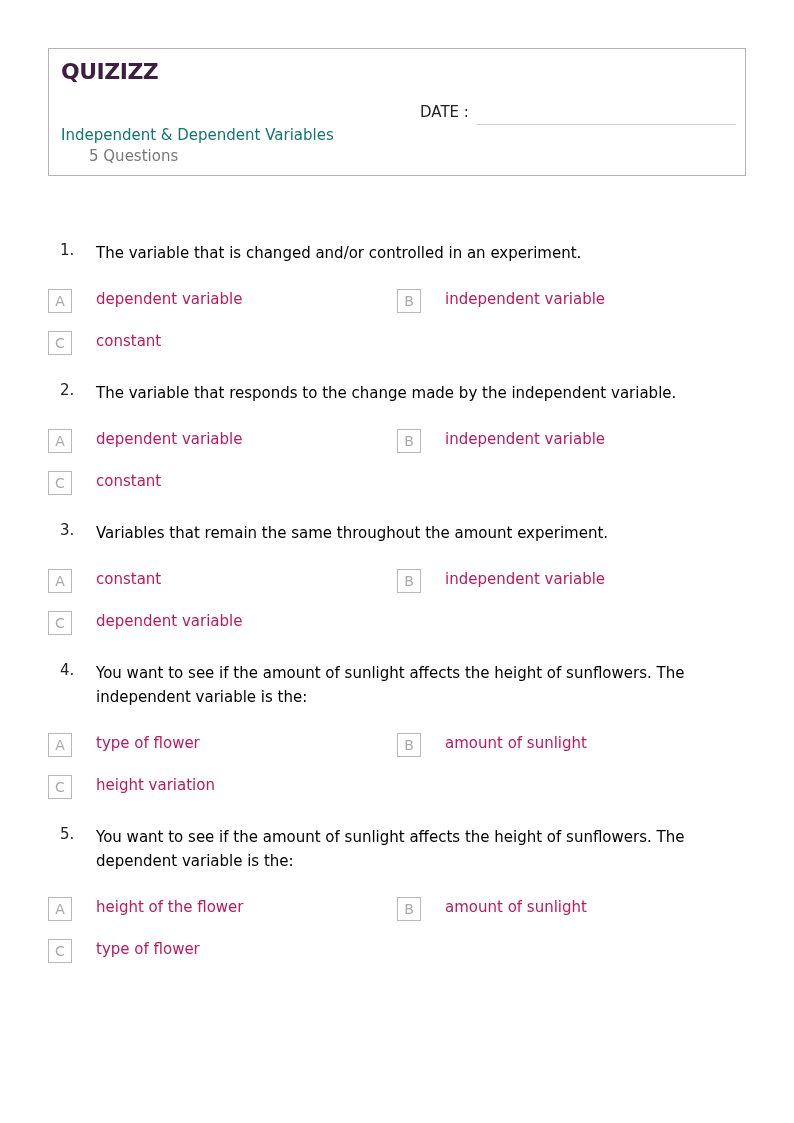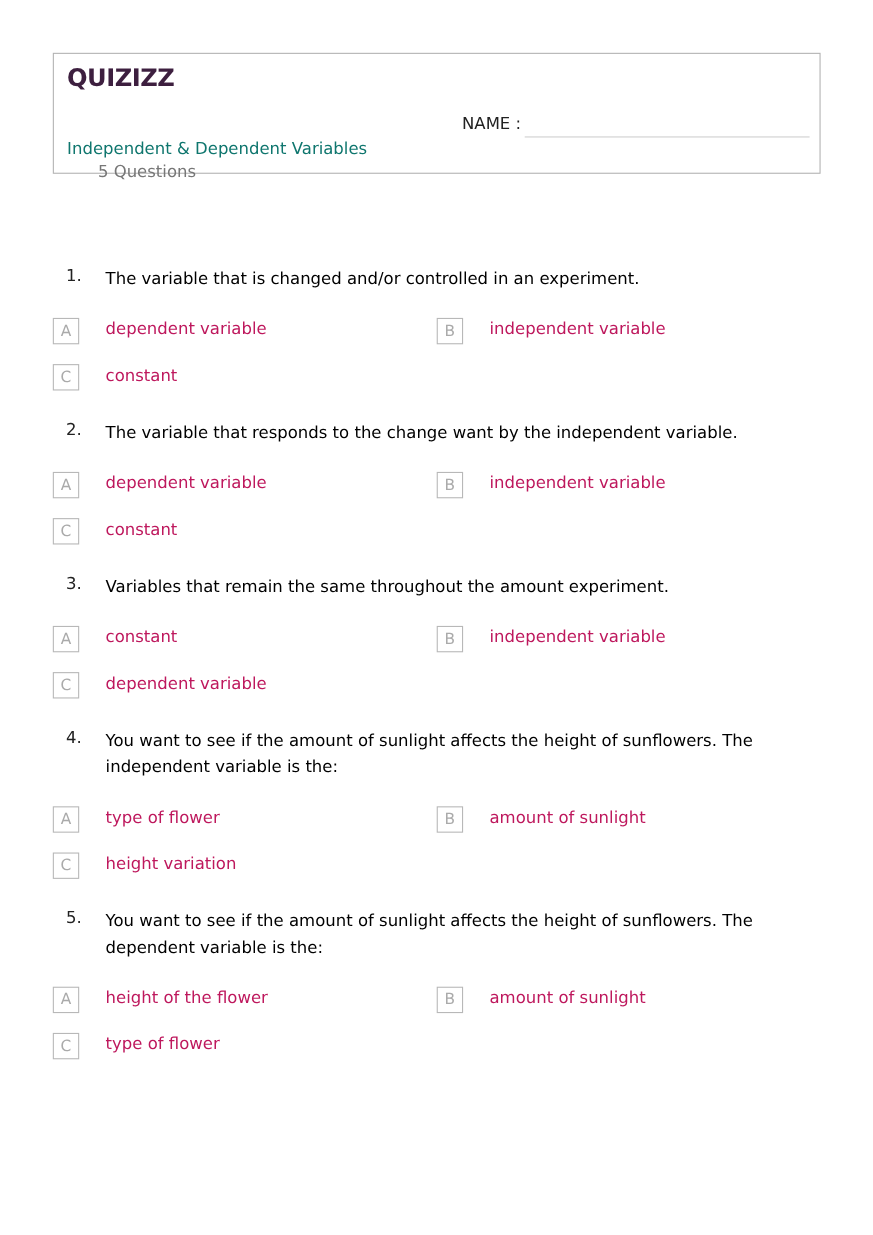--- a/index.html
+++ b/index.html
@@ -1,20 +1,20 @@
 <!DOCTYPE html>
 <html><head>
 <meta charset="utf-8">
 <style>
   * { margin: 0; padding: 0; box-sizing: border-box; }
   html, body { width: 794px; height: 1123px; background: #ffffff; }
   body { font-family: "DejaVu Sans", sans-serif; color: #222222; position: relative; overflow: hidden; }
 
   .header-box {
-    position: absolute; left: 48px; top: 48px; width: 698px; height: 110px;
+    position: absolute; left: 48px; top: 48px; width: 698px; height: 128px;
     border: 1px solid #b3b3b3; background: #fff; text-align: center;
   }
   .logo {
     position: absolute; left: 12px; top: 10px;
     font-family: "DejaVu Sans", sans-serif; font-weight: bold;
     font-size: 22px; color: #3d1f3f; letter-spacing: -0.5px;
   }
   .title {
     position: absolute; left: 12px; top: 77px; font-size: 15px; color: #0f766e;
   }
@@ -50,21 +50,21 @@
 </style>
 </head>
 <body>
 
 <div class="header-box">
   <div class="logo">QUIZIZZ</div>
   <div class="title">Independent &amp; Dependent Variables</div>
   <div class="subtitle">5 Questions</div>
 
   <div class="field" style="top:52px;">
-    <span class="field-label">NAME :</span>
+    <span class="field-label">DATE :</span>
     <div class="field-line"></div>
   </div>
 </div>
 
 <div class="question" style="top:241px;">
   <span class="q-num">1.</span>
   <div class="q-text">The variable that is changed and/or controlled in an experiment.</div>
   <div class="option" style="left:48px; top:48px;">
     <div class="opt-box">A</div>
     <span class="opt-text">dependent variable</span>
@@ -74,21 +74,21 @@
     <span class="opt-text">independent variable</span>
   </div>
   <div class="option" style="left:48px; top:90px;">
     <div class="opt-box">C</div>
     <span class="opt-text">constant</span>
   </div>
 </div>
 
 <div class="question" style="top:381px;">
   <span class="q-num">2.</span>
-  <div class="q-text">The variable that responds to the change want by the independent variable.</div>
+  <div class="q-text">The variable that responds to the change made by the independent variable.</div>
   <div class="option" style="left:48px; top:48px;">
     <div class="opt-box">A</div>
     <span class="opt-text">dependent variable</span>
   </div>
   <div class="option" style="left:397px; top:48px;">
     <div class="opt-box">B</div>
     <span class="opt-text">independent variable</span>
   </div>
   <div class="option" style="left:48px; top:90px;">
     <div class="opt-box">C</div>

